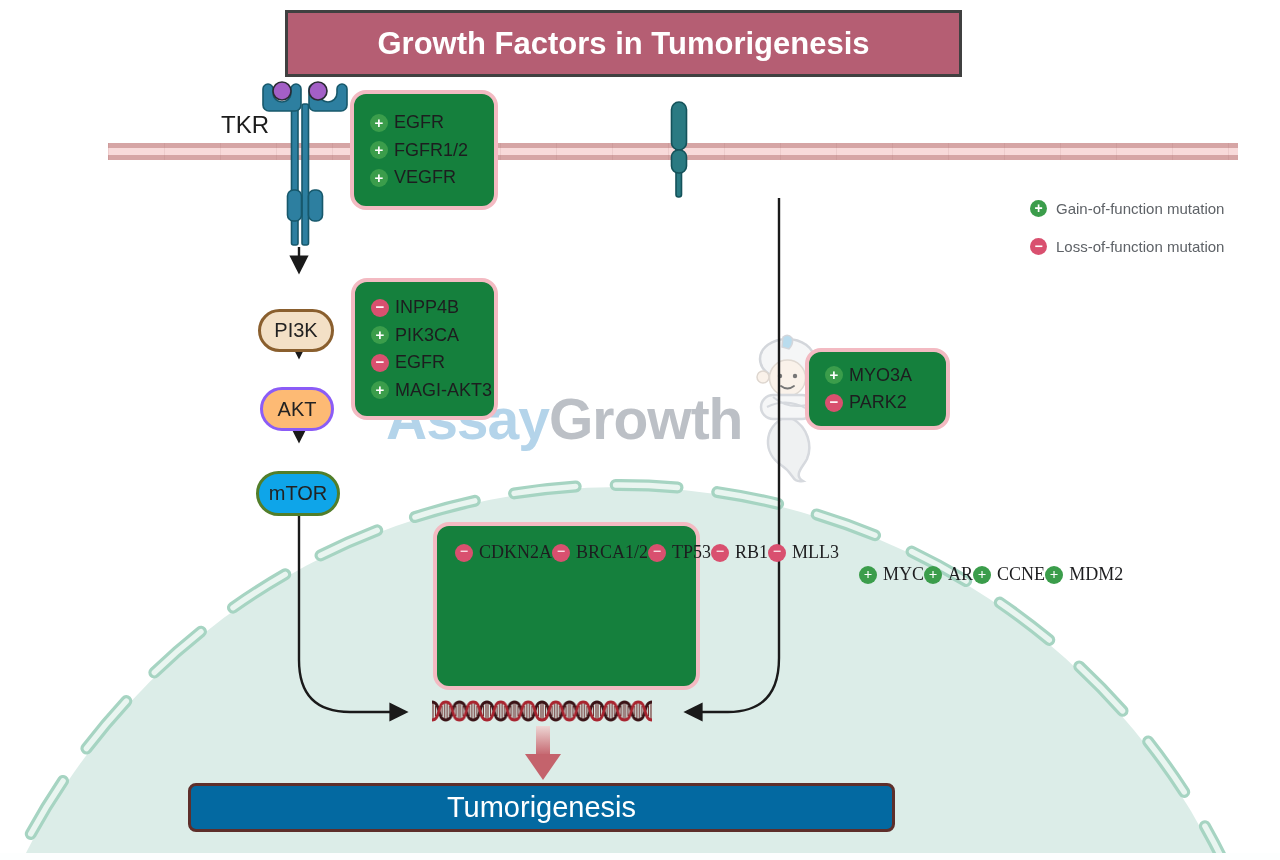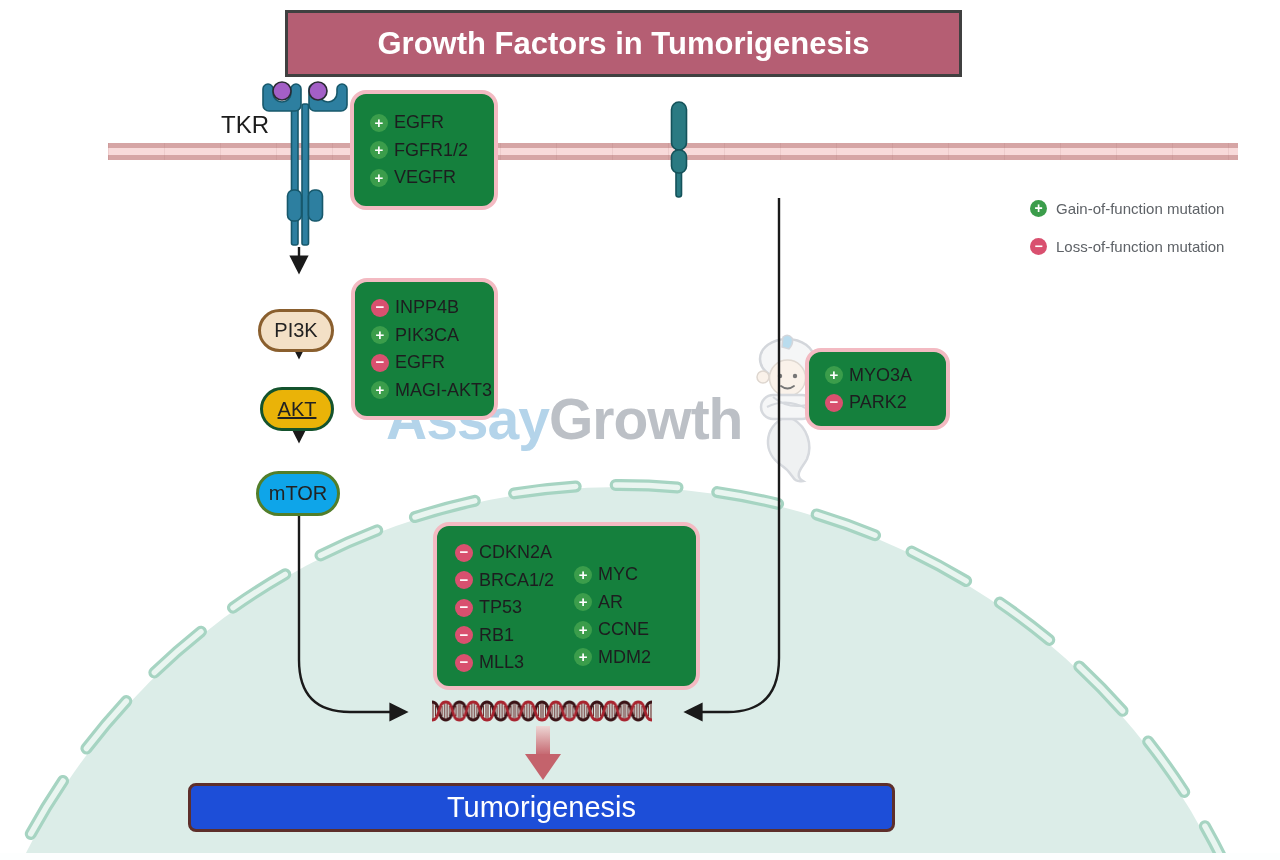--- a/index.html
+++ b/index.html
@@ -24,43 +24,43 @@
     background:
       repeating-linear-gradient(90deg, rgba(140,80,80,.10) 0 1.5px, transparent 1.5px 56px),
       linear-gradient(to bottom,#d6a5a5 0 30%,#f8dada 30% 72%,#d6a5a5 72% 100%);}
 
   
   .title-banner{position:absolute;left:285px;top:10px;width:677px;height:67px;z-index:4;
     background:#b55e73;border:3px solid #404040;box-sizing:border-box;
     display:flex;align-items:center;justify-content:center;
     color:#fff;font-size:31px;font-weight:bold;}
   .outcome-banner{position:absolute;left:188px;top:783px;width:707px;height:49px;z-index:4;
-    background:#1d4ed8;border:3px solid #5e2f2b;border-radius:8px;box-sizing:border-box;
+    background:#0369a1;border:3px solid #5e2f2b;border-radius:8px;box-sizing:border-box;
     display:flex;align-items:center;justify-content:center;
     color:#fff;font-size:29px;font-weight:500;}
 
   
   .node{position:absolute;z-index:4;display:flex;align-items:center;justify-content:center;
         font-size:20px;color:#222;border-radius:23px;box-sizing:border-box;margin-top:20px;}
   .node-pi3k{left:258px;top:289px;width:76px;height:43px;background:#f3e0c6;border:3px solid #8a5f2e;}
-  .node-akt{left:260px;top:367px;width:74px;height:44px;background:#eab308;border:3px solid #14532d;text-decoration:underline;}
+  .node-akt{left:260px;top:367px;width:74px;height:44px;background:#fdba74;border:3px solid #8b5cf6;}
   .node-mtor{left:256px;top:451px;width:84px;height:45px;background:#0ea5e9;border:3px solid #527e2a;}
 
   .tkr-label{position:absolute;left:221px;top:111px;z-index:4;font-size:24px;color:#1c1c1c;}
 
   
   .gene-box{position:absolute;z-index:4;background:#15803d;border:4px solid #f3bac2;
             border-radius:16px;box-sizing:border-box;display:flex;flex-direction:column;
             justify-content:center;padding-left:16px;}
   .box-rtk{left:350px;top:90px;width:148px;height:120px;}
   .box-pi3k{left:351px;top:278px;width:147px;height:142px;}
   .box-other{left:805px;top:308px;width:145px;height:82px;margin-top:40px;}
   .box-nucleus{left:433px;top:522px;width:267px;height:168px;flex-direction:row;
                justify-content:flex-start;align-items:flex-start;padding:13px 0 0 18px;}
-  .gene-col{display:flex;flex-direction:column;}
+  .gene-col{display:flex;flex-direction:row;font-family:Liberation Serif, serif;}
   .gene-col.right{margin-left:20px;margin-top:22px;}
   .gene-row{display:flex;align-items:center;gap:6px;height:27.5px;}
   .gene-label{font-size:18px;color:#1d1d1f;white-space:nowrap;}
   .sign{width:18px;height:18px;border-radius:50%;flex:0 0 18px;display:inline-flex;
         align-items:center;justify-content:center;color:#fff;font-weight:bold;
         font-size:15px;line-height:1;}
   .sign[data-sign="gain"]{background:#3b9d4b;}
   .sign[data-sign="gain"]::before{content:"+";margin-top:-1px;}
   .sign[data-sign="loss"]{background:#d9506f;}
   .sign[data-sign="loss"]::before{content:"−";margin-top:-2px;}

